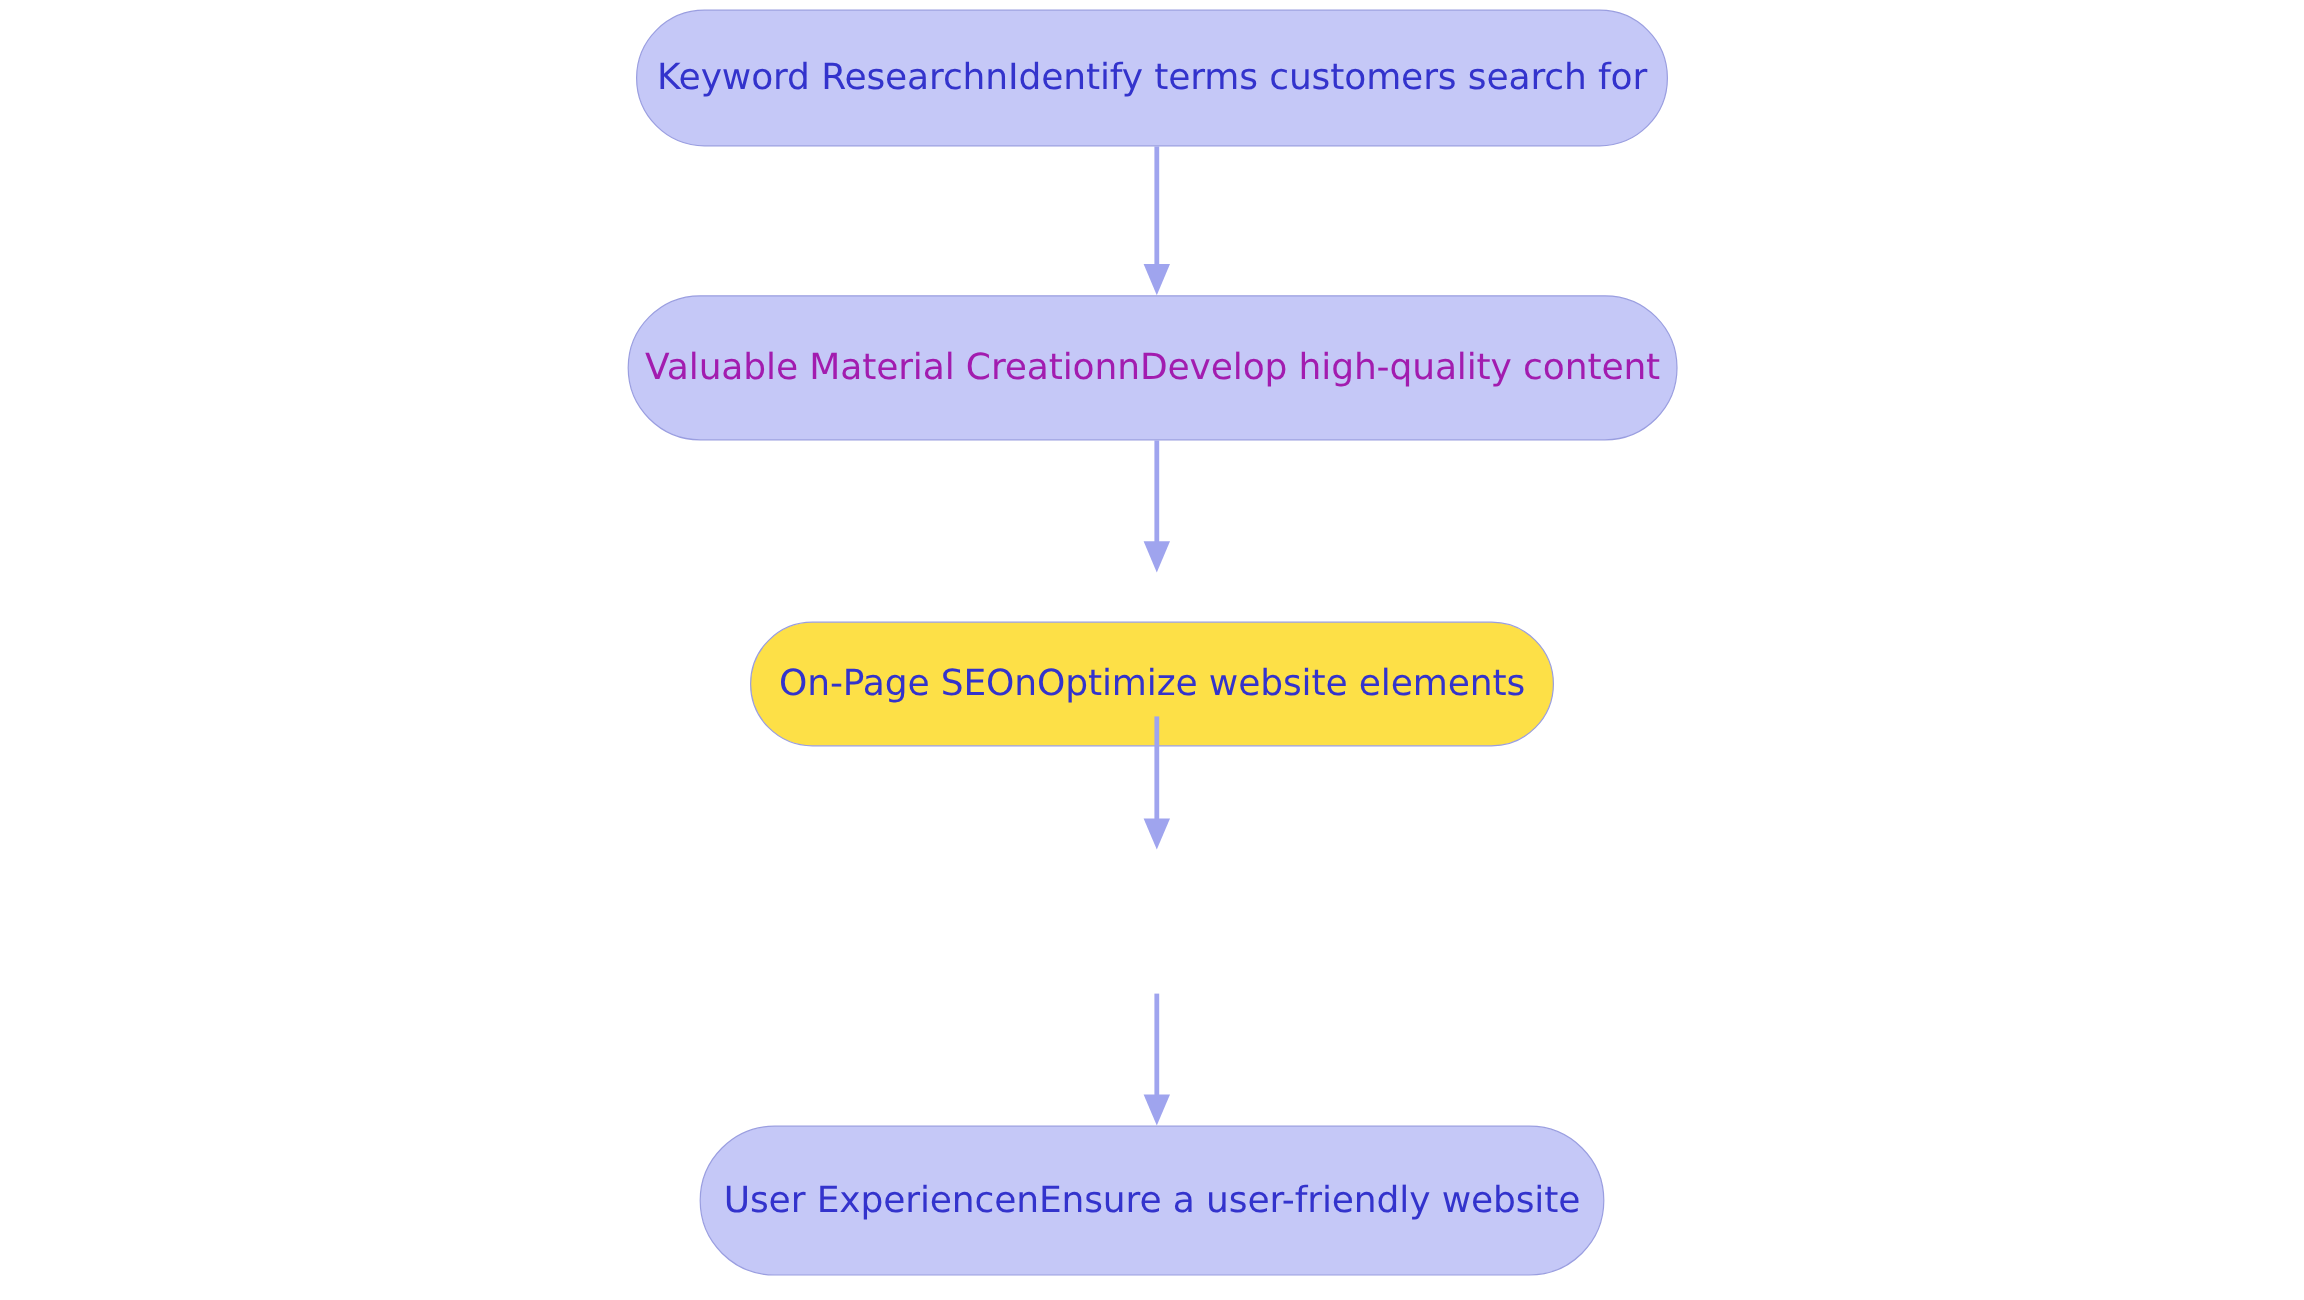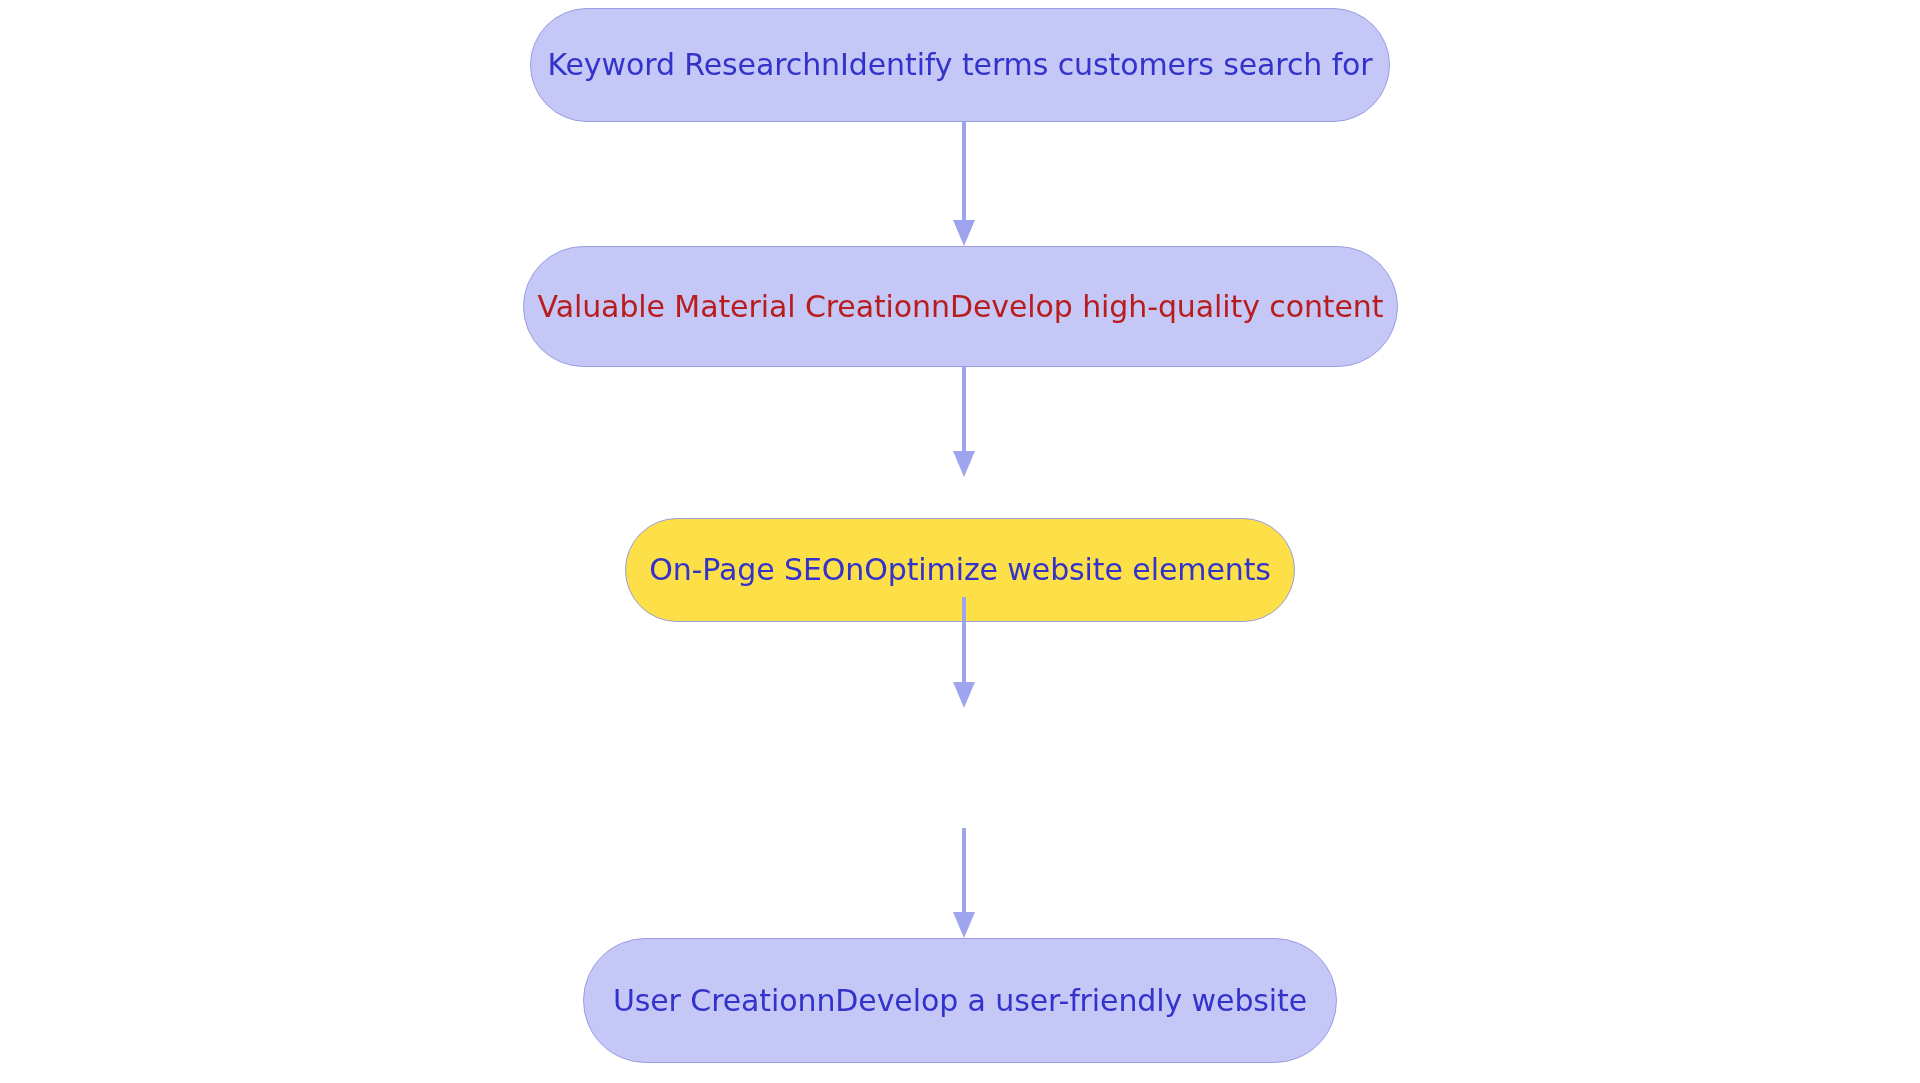--- a/index.html
+++ b/index.html
@@ -58,21 +58,21 @@
   </div>
 
   <div class="flow-connector" style="left: 952px; top: 122px;">
     <svg width="24" height="124" viewBox="0 0 24 124" aria-hidden="true">
       <line x1="12" y1="0" x2="12" y2="104" stroke="#9fa4ee" stroke-width="4"></line>
       <polygon points="12,124 1,98 23,98" fill="#9fa4ee"></polygon>
     </svg>
   </div>
 
   <div class="flow-node" style="left: 523px; top: 246px; width: 875px; height: 121px; background: rgb(197, 200, 247); border-color: rgb(154, 158, 224);">
-    <span class="flow-node-label" style="color: #b91c1c;">Valuable Material CreationnDevelop high-quality content</span>
+    <span class="flow-node-label" style="color: #a21caf;">Valuable Material CreationnDevelop high-quality content</span>
   </div>
 
   <div class="flow-connector" style="left: 952px; top: 367px;">
     <svg width="24" height="110" viewBox="0 0 24 110" aria-hidden="true">
       <line x1="12" y1="0" x2="12" y2="90" stroke="#9fa4ee" stroke-width="4"></line>
       <polygon points="12,110 1,84 23,84" fill="#9fa4ee"></polygon>
     </svg>
   </div>
 
   <div class="flow-node" style="left: 625px; top: 477px; width: 670px; height: 104px; background: #fde047; border-color: rgb(154, 158, 224); margin-top: 41px;">
@@ -88,16 +88,16 @@
 
 
   <div class="flow-connector" style="left: 952px; top: 828px;">
     <svg width="24" height="110" viewBox="0 0 24 110" aria-hidden="true">
       <line x1="12" y1="0" x2="12" y2="90" stroke="#9fa4ee" stroke-width="4"></line>
       <polygon points="12,110 1,84 23,84" fill="#9fa4ee"></polygon>
     </svg>
   </div>
 
   <div class="flow-node" style="left: 583px; top: 938px; width: 754px; height: 125px; background: rgb(197, 200, 247); border-color: rgb(154, 158, 224);">
-    <span class="flow-node-label" style="color: rgb(51, 51, 204);">User CreationnDevelop a user-friendly website</span>
+    <span class="flow-node-label" style="color: rgb(51, 51, 204);">User ExperiencenEnsure a user-friendly website</span>
   </div>
 
 </div>
 
 </body></html>

